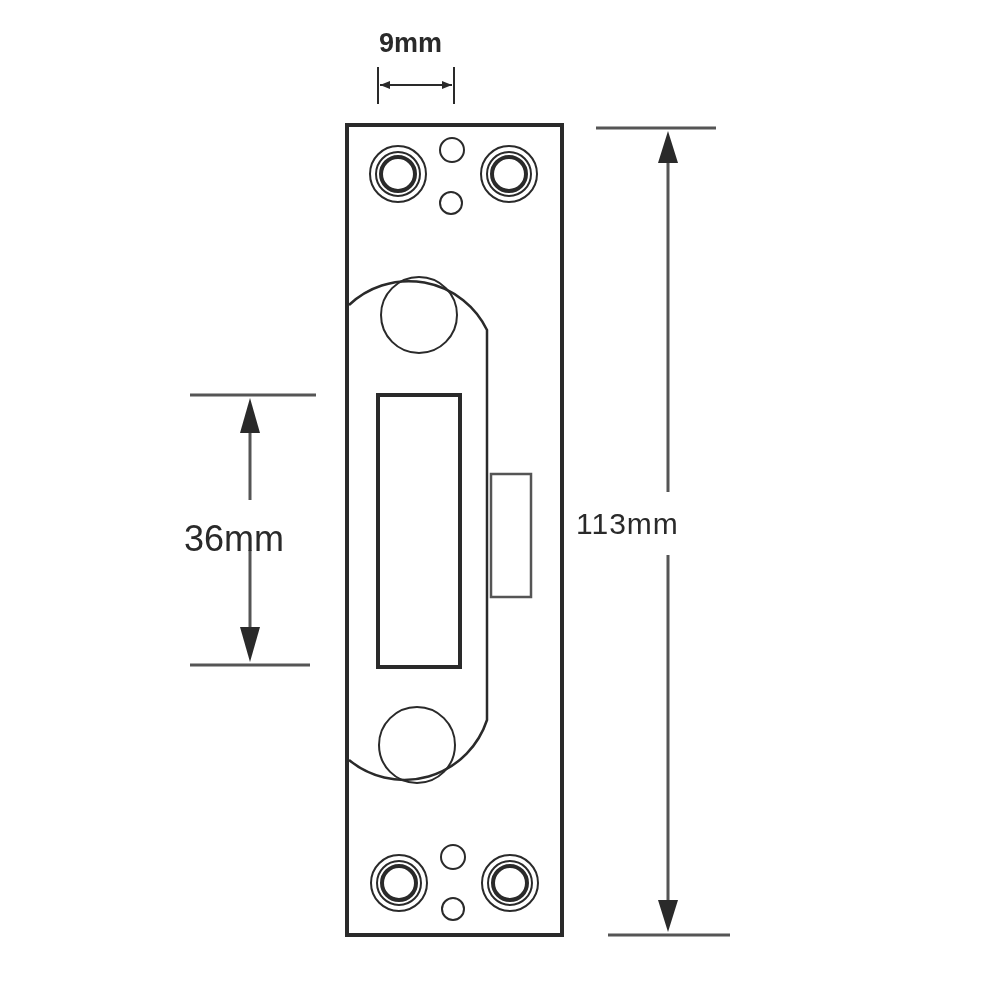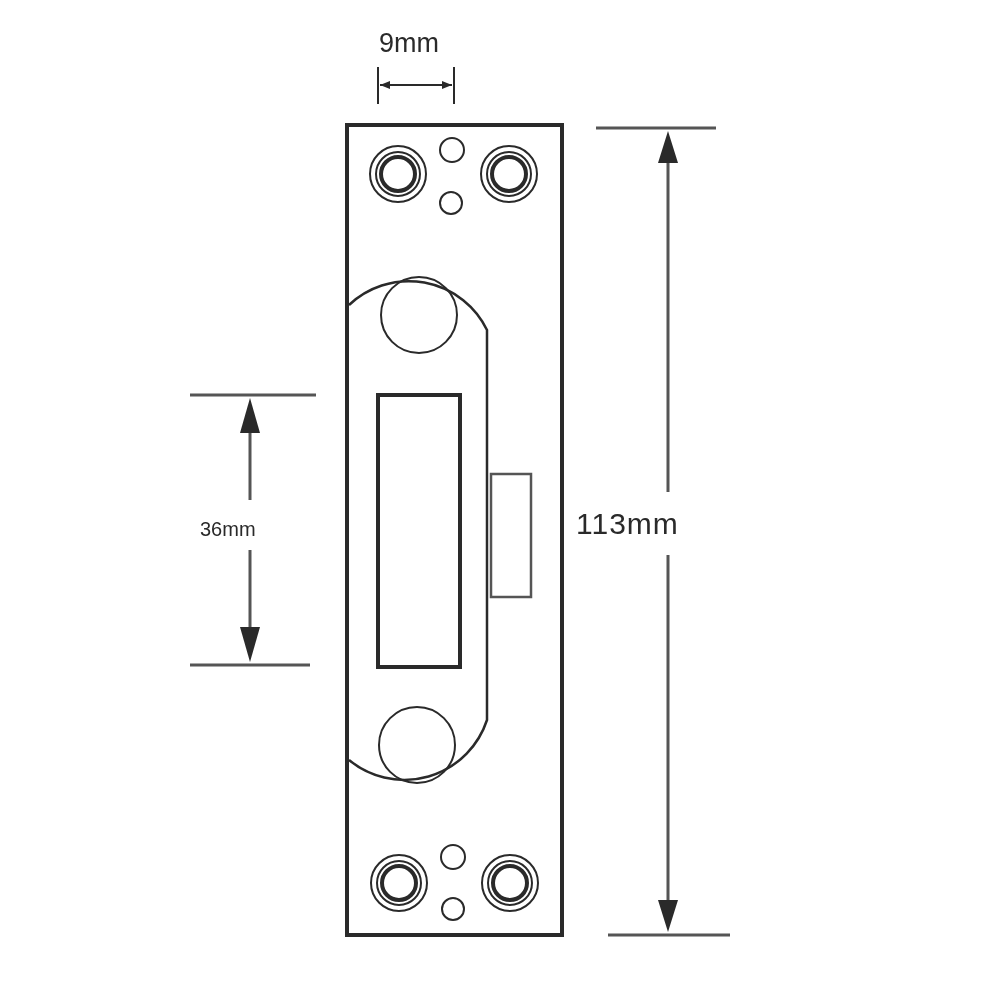--- a/index.html
+++ b/index.html
@@ -1,21 +1,21 @@
 <!DOCTYPE html>
 <html><head>
 <meta charset="utf-8">
 <style>
   html, body { margin:0; padding:0; background:#ffffff; }
   body { width:1000px; height:1000px; overflow:hidden; font-family:"Liberation Sans", sans-serif; }
   #stage { position:relative; width:1000px; height:1000px; }
   svg { position:absolute; left:0; top:0; }
   .label { position:absolute; color:#2a2a2a; font-family:"Liberation Sans", sans-serif; white-space:nowrap; }
-  #lbl-9 { left:379px; top:28px; font-size:27px; }
-  #lbl-36 { left:200px; top:518px; font-size:20px; }
+  #lbl-9 { left:379px; top:28px; font-size:27px;font-weight:bold; }
+  #lbl-36 { left:184px; top:518px; font-size:36px; }
   #lbl-113 { left:576px; top:507px; font-size:30px; letter-spacing:1px; }
 </style>
 </head>
 <body>
 
 <div id="stage">
   <svg width="1000" height="1000" viewBox="0 0 1000 1000">
 
     <rect x="347" y="125" width="215" height="810" fill="none" stroke="#2a2a2a" stroke-width="4"></rect>
 

